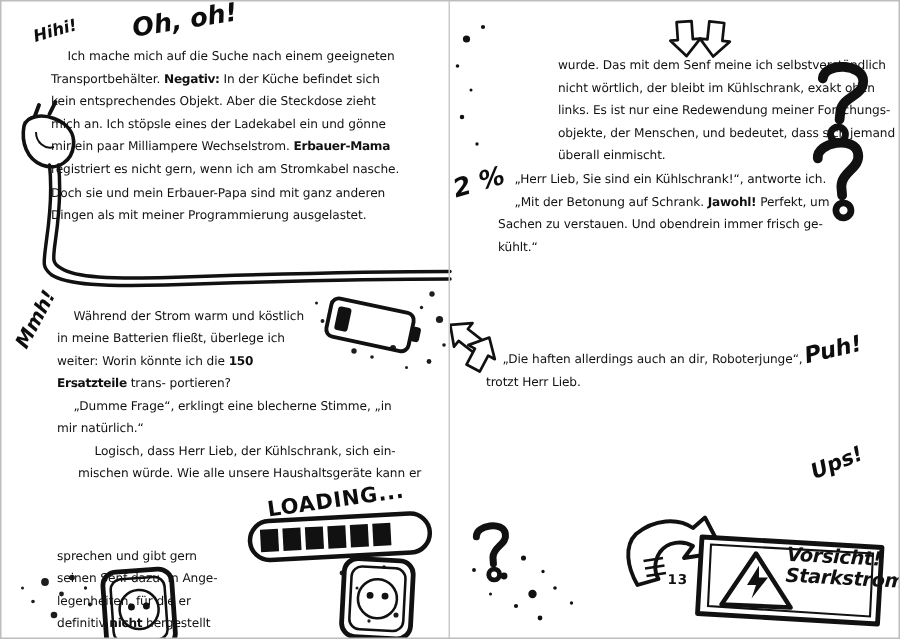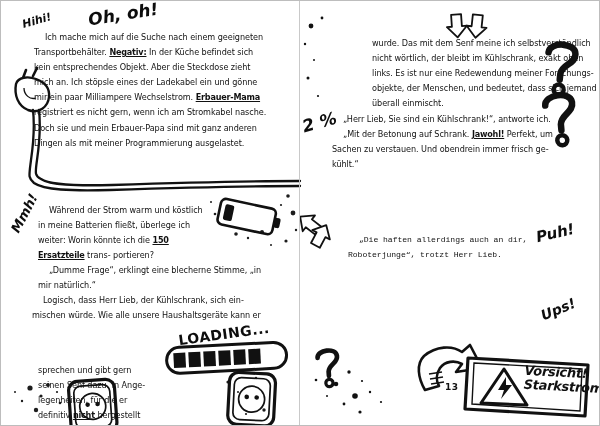--- a/index.html
+++ b/index.html
@@ -47,21 +47,20 @@
     font-family: "DejaVu Sans", sans-serif;
     font-size: 8.1px;
     line-height: 15.1px;
     color: #111111;
     letter-spacing: -0.05px;
     text-align: left;
   }
   .para b {
     font-weight: 700;
     letter-spacing: -0.2px;
-    text-decoration: underline;
   }
   .indent { text-indent: 11px; }
 
   
   .page-number {
     position: absolute;
     font-family: "DejaVu Sans", sans-serif;
     font-size: 9px;
     font-weight: 700;
     color: #111111;
@@ -308,21 +307,21 @@
       meine Batterien fließt, überlege ich weiter:
       Worin könnte ich die <b>150 Ersatzteile</b> trans-
       portieren?
     </div>
 
     <div class="para indent" style="left:38px; top:263px; width:234px;">
       „Dumme Frage“, erklingt eine blecherne Stimme, „in
       mir natürlich.“
     </div>
 
-    <div class="para indent" style="left:32px; top:293px; width:232px;">
+    <div class="para indent" style="left:52px; top:293px; width:232px;">
       Logisch, dass Herr Lieb, der Kühlschrank, sich ein-
       mischen würde. Wie alle unsere Haushaltsgeräte kann er
     </div>
 
     <div class="para" style="left:38px; top:323px; width:120px;margin-top:40px;">
       sprechen und gibt gern
       seinen Senf dazu. In Ange-
       legenheiten, für die er
       definitiv <b>nicht</b> hergestellt
     </div>
@@ -346,21 +345,21 @@
       „Mit der Betonung auf Schrank. <b>Jawohl!</b> Perfekt, um
       Sachen zu verstauen. Und obendrein immer frisch ge-
       kühlt.“
     </div>
 
     <div class="para indent" style="left:32px; top:112px; width:232px;">
       „Herr Lieb, Sie sind ein Kühlschrank!“, antworte ich.
     </div>
 
 
-    <div class="para indent" style="left:48px; top:232px; width:230px;font-family:Liberation Mono, monospace;">
+    <div class="para indent" style="left:24px; top:232px; width:230px;">
       „Die haften allerdings auch an dir, Roboterjunge“,
       trotzt Herr Lieb.
     </div>
 
 
     <div class="page-number" style="left:145px; top:382px;">13</div>
   </div>
 
   <div class="hand pct">2 %</div>
   <div class="hand puh">Puh!</div>

